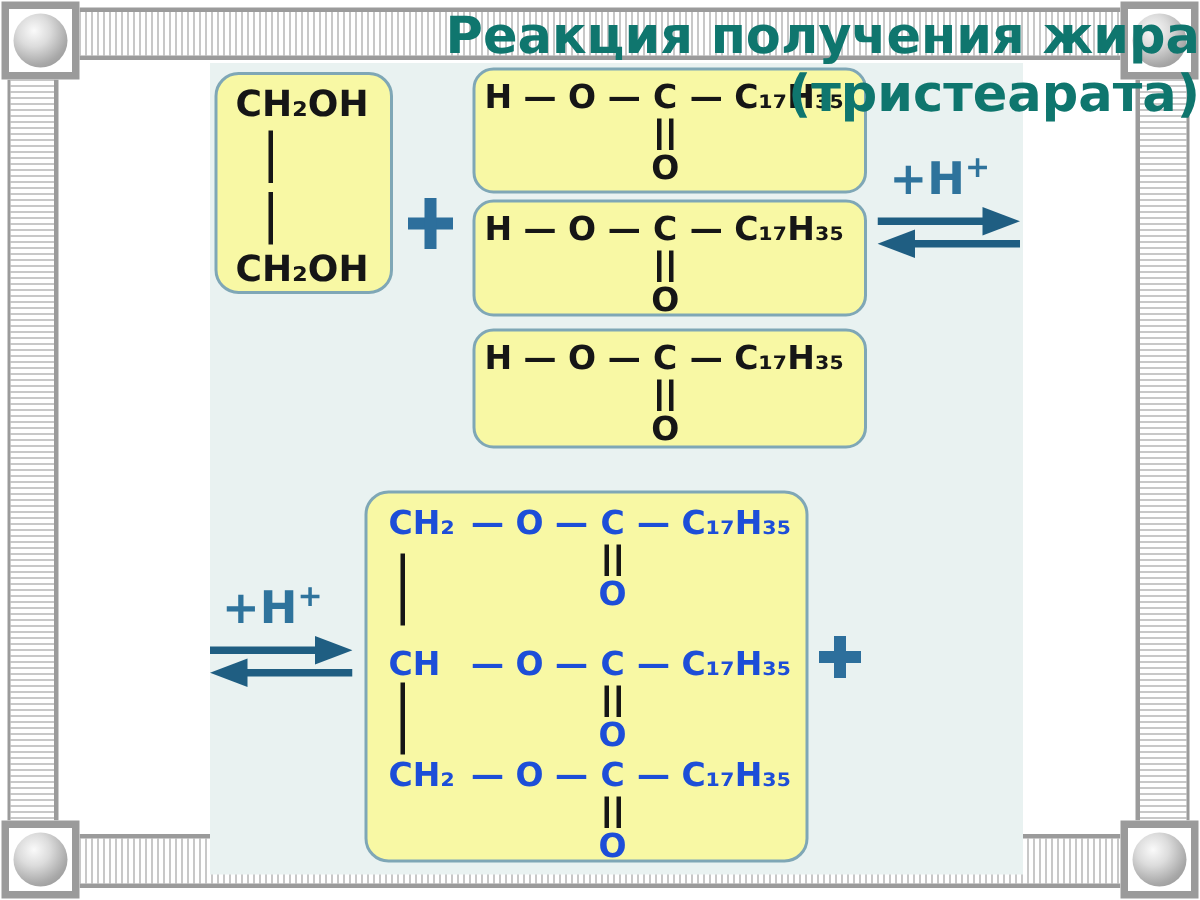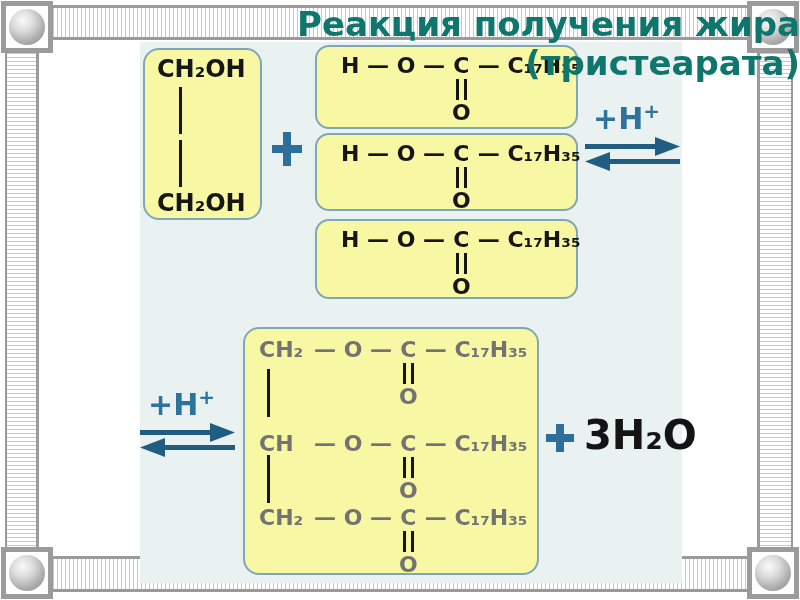--- a/index.html
+++ b/index.html
@@ -26,36 +26,36 @@
   .bar-right{left:757px;top:53px;width:36px;height:494px;
            border-left:3px solid #9b9b9b;border-right:2px solid #9b9b9b;
            background:repeating-linear-gradient(180deg,#c8c8c8 0 1px,#ffffff 1px 4px);}
 
   
   .panel{position:absolute;left:140px;top:42px;width:542px;height:541px;background:#e9f2f1;z-index:1;}
 
   
   .box{position:absolute;background:#f8f8a4;border:2px solid #7fa7b6;border-radius:16px;
        box-sizing:border-box;z-index:2;}
-  .glycerol{left:143px;top:48px;width:119px;height:172px;
+  .glycerol{left:143px;top:48px;width:119px;height:148px;
             display:flex;flex-direction:column;padding:6px 0 0 12px;}
   .f{font-size:24px;font-weight:bold;color:#161616;line-height:1.15;}
   .vline{width:3px;height:52px;background:#161616;margin:3px 0 3px 22px;}
 
-  .acid{left:315px;width:263px;padding:6px 0 0 24px;border-radius:14px;}
+  .acid{left:315px;width:263px;padding:6px 0 0 6px;border-radius:14px;}
   .acid1{top:45px;height:84px}.acid2{top:133px;height:78px}.acid3{top:219px;height:80px}
   .frow{display:flex;align-items:flex-start;gap:7px;}
   .frow span{font-size:22px;font-weight:bold;color:#161616;white-space:nowrap;line-height:1.15;}
   .ccol{display:inline-flex;flex-direction:column;align-items:center;}
   .dbond{width:11px;height:21px;border-left:3px solid #161616;border-right:3px solid #161616;
          box-sizing:border-box;margin:1px 0 0 0;}
 
   .product{left:243px;top:327px;width:296px;height:248px;}
   .prow{position:absolute;left:14px;display:flex;align-items:flex-start;gap:7px;}
-  .prow span{font-size:22px;font-weight:bold;color:#737373;white-space:nowrap;line-height:1.15;}
+  .prow span{font-size:22px;font-weight:bold;color:#1d4ed8;white-space:nowrap;line-height:1.15;}
   .prow .bb{display:inline-block;width:48px;}
   .prow1{top:8px}.prow2{top:102px}.prow3{top:176px}
   .pline{position:absolute;left:22px;width:3px;background:#161616;}
   .pline1{top:40px;height:48px}.pline2{top:126px;height:48px}
 
   
   .plus{position:absolute;z-index:2;}
   .plus::before{content:"";position:absolute;left:0;right:0;top:calc(50% - 4px);height:8px;background:#2d6f9c;}
   .plus::after{content:"";position:absolute;top:0;bottom:0;left:calc(50% - 4px);width:8px;background:#2d6f9c;}
   .plus1{left:272px;top:132px;width:30px;height:34px;}
@@ -191,20 +191,19 @@
       <span class="ccol">
         <span>C</span>
         <span class="dbond"></span>
         <span>O</span>
       </span>
       <span>— C₁₇H₃₅</span>
     </div>
   </div>
 
   <div class="plus plus2"></div>
-  <span class="water">3H₂O</span>
 
   <div class="title">
     <div>Реакция получения жира</div>
     <div class="t2">(тристеарата)</div>
   </div>
 
 </div>
 
 </body></html>

